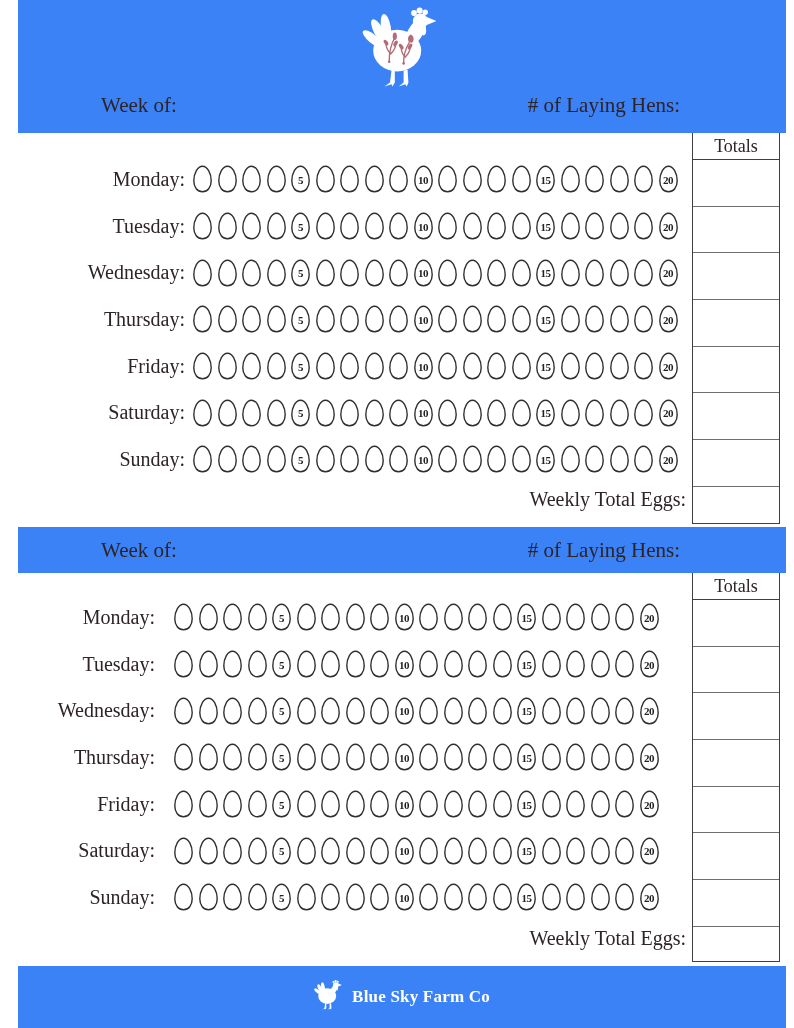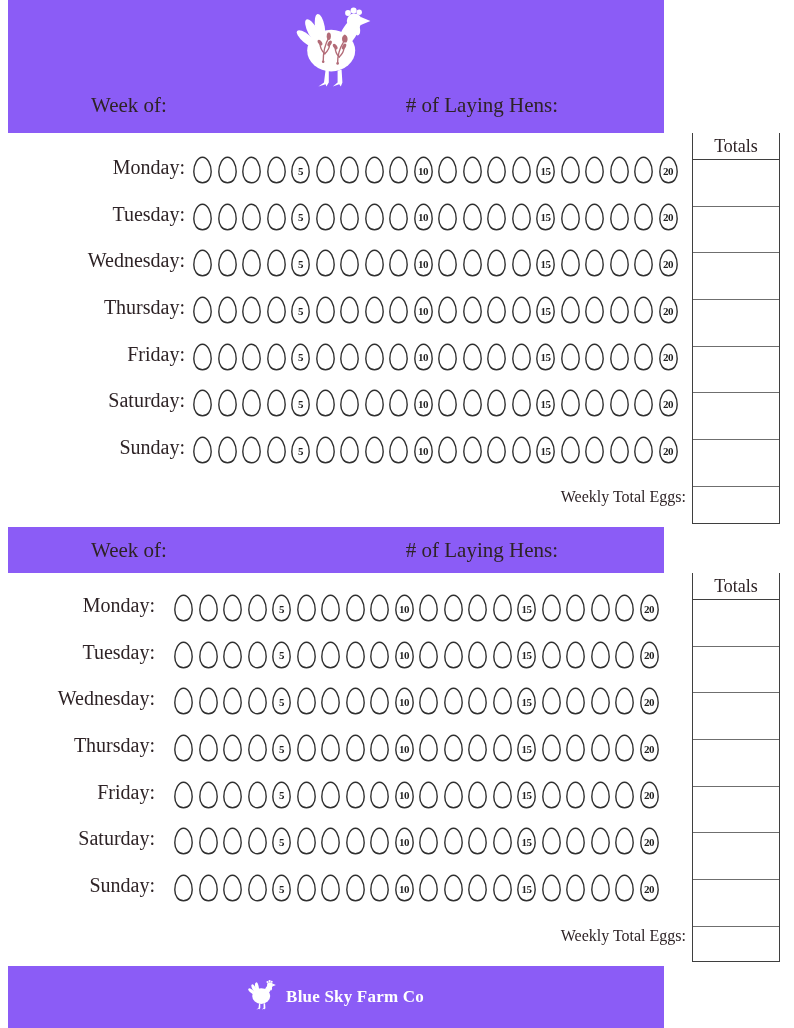--- a/index.html
+++ b/index.html
@@ -2,38 +2,38 @@
 <html><head>
 <meta charset="utf-8">
 <style>
   html,body { margin:0; padding:0; background:#fff; }
   .page {
     position:relative; width:794px; height:1028px; background:#ffffff;
     font-family:"Liberation Serif","DejaVu Serif",serif; color:#2e2326; overflow:hidden;
   }
 
   
-  .band { position:absolute; left:8px; width:656px; background:#8b5cf6; }
+  .band { position:absolute; left:18px; width:768px; background:#3b82f6; }
   .band-1 { top:0; height:133px; }
   .band-2 { top:527px; height:46px; }
   .footer-band { top:966px; height:62px; }
 
   .band .week-of, .band .hens { position:absolute; font-size:21px; color:#2e2326; white-space:nowrap; }
   .band-1 .week-of { left:83px; bottom:15px; }
   .band-1 .hens   { right:106px; bottom:15px; }
   .band-2 .week-of { left:83px; top:50%; transform:translateY(-50%); }
   .band-2 .hens   { right:106px; top:50%; transform:translateY(-50%); }
 
   .logo { position:absolute; top:6px; left:50%; transform:translateX(-50%); }
 
   
   .rows { position:absolute; left:0; }
   .rows-1 { top:133px; padding-top:23px; }
   .rows-2 { top:573px; padding-top:21px; }
-  .day-row { height:46.7px; display:flex; align-items:flex-start; }
+  .day-row { height:46.7px; display:flex; align-items:center; }
   .day-label { text-align:right; font-size:20px; white-space:nowrap; }
   .rows-1 .day-label { width:185px; }
   .rows-2 .day-label { width:155px; }
   .eggs { display:flex; }
   .rows-1 .eggs { margin-left:7px; }
   .rows-2 .eggs { margin-left:18px; }
   .egg { position:relative; width:21px; height:28px; margin-right:3.5px; }
   .egg svg { display:block; }
   .egg-num {
     position:absolute; left:0; top:1px; width:21px; height:27px;
@@ -45,21 +45,21 @@
   .totals { position:absolute; left:692px; width:88px; box-sizing:border-box;
             border:1.5px solid #3f3f3f; border-top:none; background:#fff; }
   .totals-1 { top:133px; }
   .totals-2 { top:573px; }
   .totals-header { height:27px; line-height:26px; text-align:center; font-size:18px;
                    border-bottom:1.5px solid #3f3f3f; box-sizing:border-box; }
   .total-cell { height:46.7px; border-bottom:1px solid #6f6f6f; box-sizing:border-box; }
   .total-cell.weekly { height:36px; border-bottom:none; }
   .totals-2 .total-cell.weekly { height:34px; }
 
-  .weekly-label { position:absolute; right:108px; font-size:16px; white-space:nowrap; }
+  .weekly-label { position:absolute; right:108px; font-size:20px; white-space:nowrap; }
   .weekly-label-1 { top:488px; }
   .weekly-label-2 { top:927px; }
 
   
   .footer-band .footer-inner {
     height:100%; display:flex; align-items:center; justify-content:center; gap:8px;font-family:Liberation Serif, serif;
   }
   .brand-text { color:#ffffff; font-weight:700; font-size:17px; letter-spacing:0.2px; }
 </style>
 </head>

